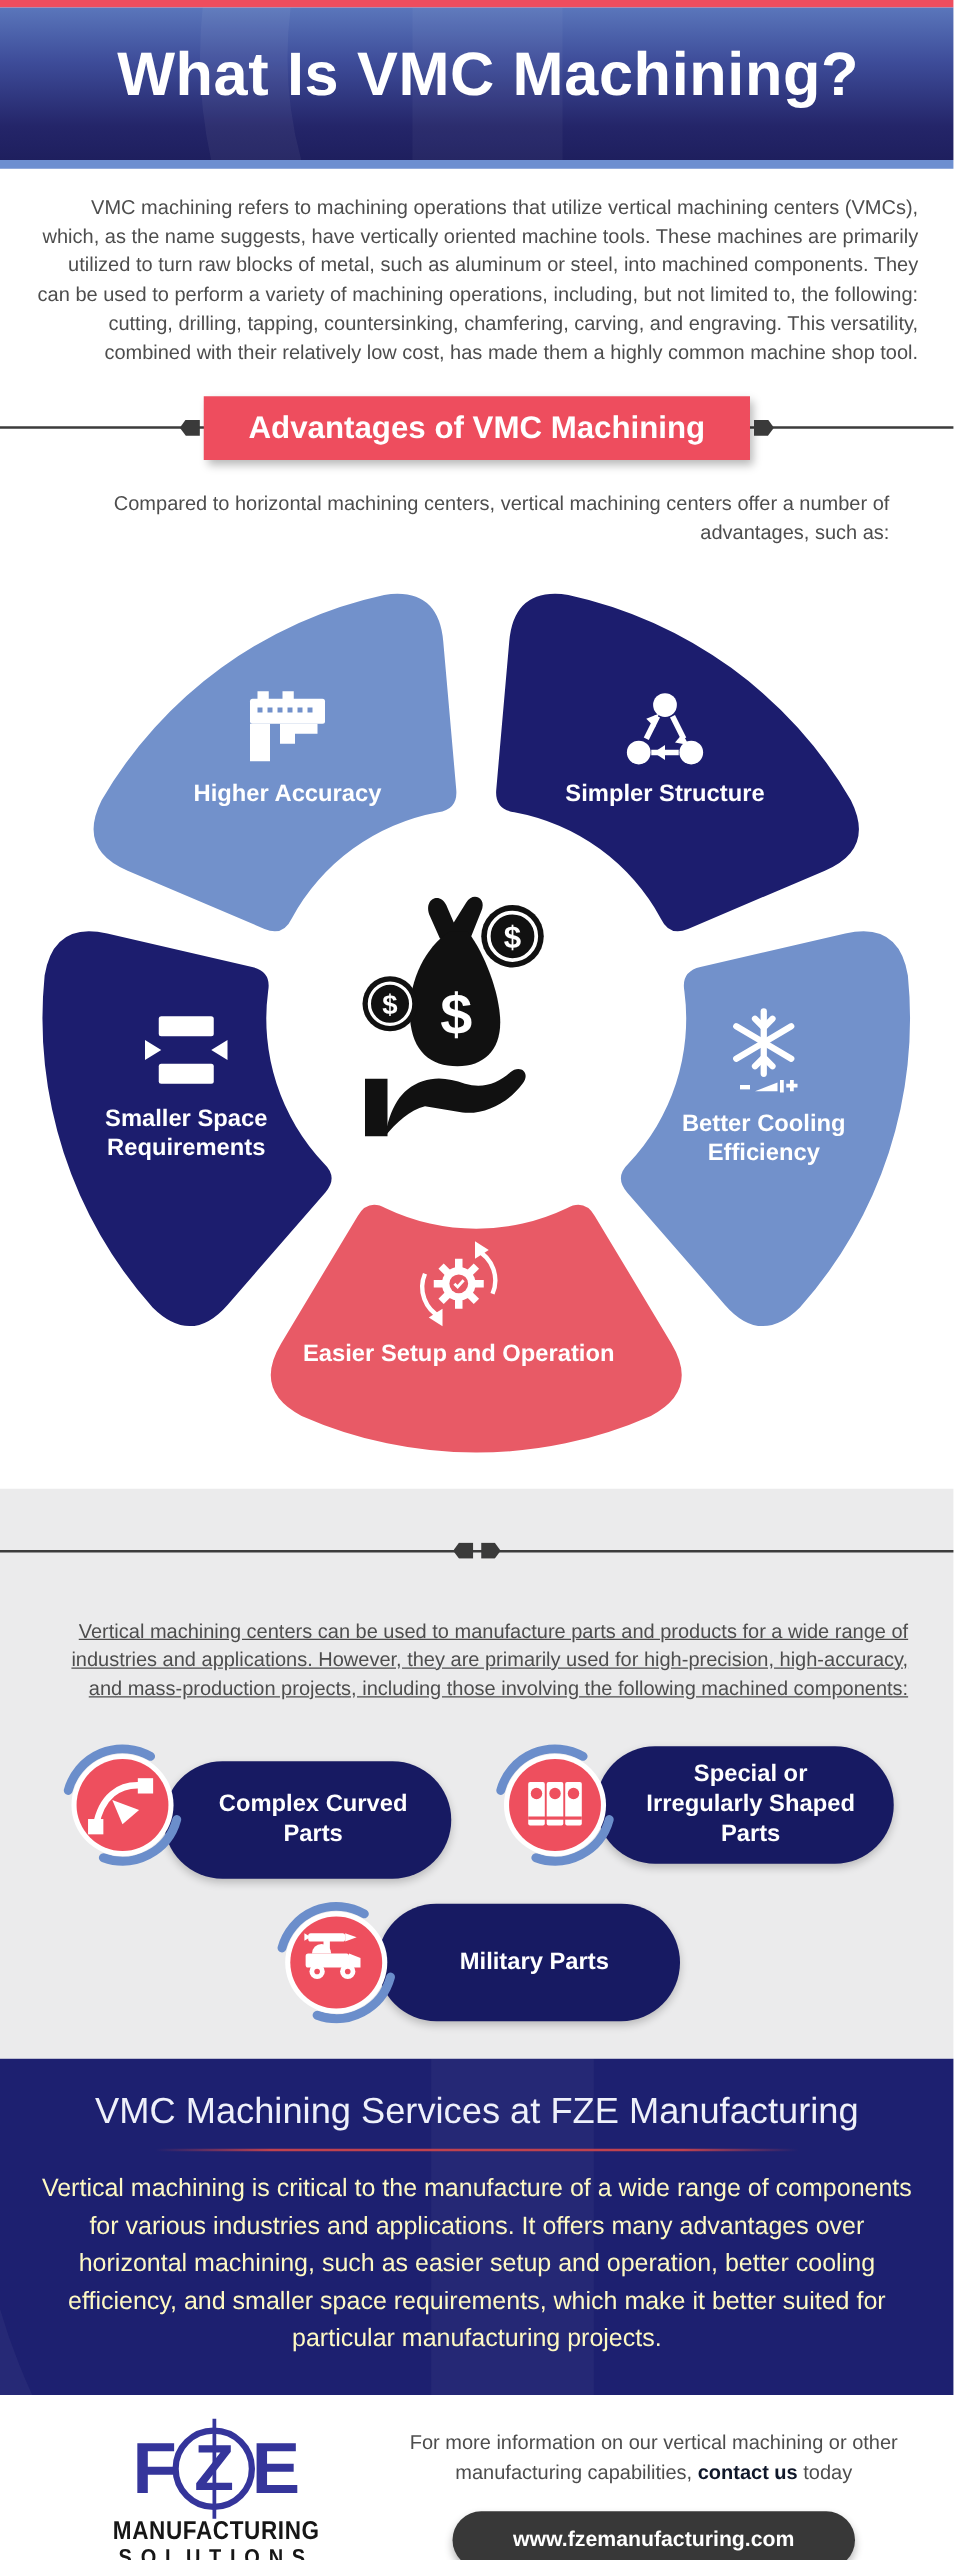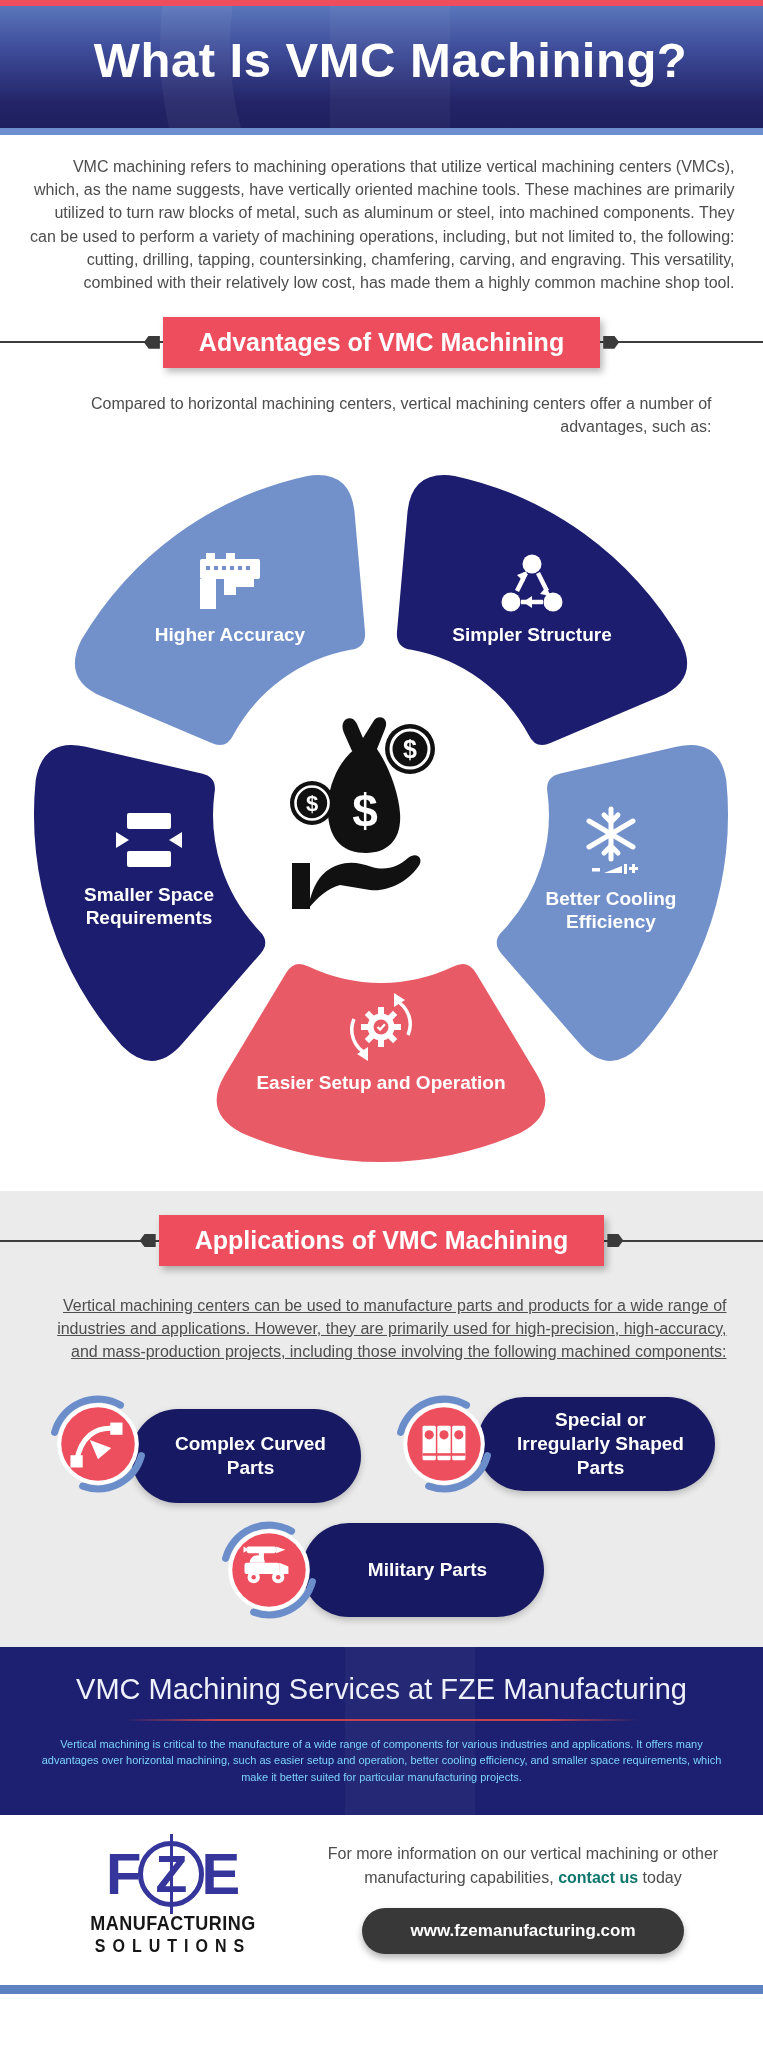--- a/index.html
+++ b/index.html
@@ -38,21 +38,21 @@
   
   .wheel-section { position:relative; height:724px; margin-top:14px; }
   .wheel-section svg.wheel { position:absolute; left:0; top:0; }
   .seg-content { position:absolute; text-align:center; color:#fff; z-index:3; }
   .seg-content .icon { display:inline-block; }
   .seg-label { font-size:19px; font-weight:700; line-height:1.25; margin-top:4px; }
   .seg1 { left:118px; top:96px;  width:224px; }
   .seg2 { left:420px; top:96px;  width:224px; }
   .seg3 { left:40px;  top:352px; width:218px; }
   .seg4 { left:502px; top:352px; width:218px; }
-  .seg5 { left:241px; top:538px; width:280px; }
+  .seg5 { left:227px; top:538px; width:280px; }
   .center-money { position:absolute; left:288px; top:258px; width:150px; height:200px; z-index:2; }
 
   
   .apps-section { background:#ebebec; margin-top:14px; padding:2px 0 28px; }
   .apps-lead { width:690px; margin:25px auto 0;text-decoration:underline; }
   .pill-row { display:flex; justify-content:center; align-items:center; margin-top:22px; }
   .pill-row + .pill-row { margin-top:18px; }
   .pill-item { display:flex; align-items:center; margin:0 17px; }
   .pill-badge { position:relative; width:98px; height:98px; margin-right:-16px; z-index:2; flex:none; }
   .pill-box { background:#171a62; color:#fff; font-weight:700; font-size:19px; line-height:1.25;
@@ -63,40 +63,40 @@
   
   .services { position:relative; overflow:hidden; background:#1d2070; text-align:center;
           padding:26px 20px 30px; margin-top:0; }
   .services::before { content:''; position:absolute; left:-120px; top:-540px; width:1000px; height:1000px;
           border:100px solid rgba(255,255,255,0.045); border-radius:50%; }
   .services::after { content:''; position:absolute; left:345px; top:0; width:130px; height:100%;
           background:rgba(255,255,255,0.04); }
   .services h2 { position:relative; z-index:2; color:#eef0fa; font-size:29px; font-weight:400; }
   .services .divider { position:relative; z-index:2; width:515px; height:1.5px; margin:13px auto 15px;
           background:linear-gradient(90deg,rgba(196,64,79,0) 0%,#c0424f 18%,#c0424f 82%,rgba(196,64,79,0) 100%); }
-  .services p { position:relative; z-index:2; color:#7dd3fc; font-size:11px; line-height:1.5;
+  .services p { position:relative; z-index:2; color:#fef9c3; font-size:20px; line-height:1.5;
           width:700px; margin:0 auto; text-align:center; }
 
   
   .footer { display:flex; align-items:center; padding:26px 38px 30px; background:#fff; }
   .logo-block { width:270px; flex:none; text-align:center; }
   .logo-fze { display:flex; align-items:center; justify-content:center; color:#35359b;
           font-weight:800; font-size:58px; line-height:1; }
   .logo-z { position:relative; width:66px; height:66px; border:5px solid #35359b; border-radius:50%;
           display:flex; align-items:center; justify-content:center; margin:0 -3px; }
   .logo-z::before { content:''; position:absolute; left:50%; top:-12px; bottom:-12px; width:2.5px;
           margin-left:-1px; background:#35359b; }
   .logo-z span { position:relative; z-index:1; font-size:52px; }
   .logo-line1 { color:#161616; font-weight:800; font-size:18px; letter-spacing:0.5px; margin-top:6px;
           transform:scaleY(1.15); }
   .logo-line2 { color:#161616; font-weight:800; font-size:16px; letter-spacing:7px; margin-top:3px;
           transform:scaleY(1.15); }
   .footer-right { flex:1; text-align:center; }
   .footer-right p { color:#4d4d4d; font-size:16px; line-height:1.5; width:430px; margin:0 auto; }
-  .contact-link { color:#0f766e; font-weight:700;text-align:center; }
+  .contact-link { color:#0f172a; font-weight:700;text-align:center; }
   .site-button { display:inline-block; background:#383838; color:#fff; font-weight:700; font-size:17px;
           padding:13px 48px; border-radius:28px; margin-top:18px; box-shadow:0 4px 7px rgba(0,0,0,0.3);
           cursor:pointer; border:none; font-family:inherit; }
   .bottom-bar { height:9px; background:#5d82c1; }
 </style>
 </head>
 <body>
 
 <div class="page">
 
@@ -246,21 +246,20 @@
         </svg>
       </span>
       <div class="seg-label">Easier Setup and Operation</div>
     </div>
   </div>
 
   <div class="apps-section">
     <div class="section-banner">
       <div class="banner-line"></div>
       <div class="banner-marker left"></div>
-      <div class="banner-box">Applications of VMC Machining</div>
       <div class="banner-marker right"></div>
     </div>
 
     <p class="bodytext apps-lead">Vertical machining centers can be used to manufacture parts and products for a wide range of industries and applications. However, they are primarily used for high-precision, high-accuracy, and mass-production projects, including those involving the following machined components:</p>
 
     <div class="pill-row">
       <div class="pill-item">
         <div class="pill-badge">
           <svg width="98" height="98" viewBox="0 0 96 96">
             <path d="M 5.5 36.6 A 44 44 0 0 1 70 9.9" stroke="#6b8ecb" stroke-width="7" fill="none" stroke-linecap="round"></path>

